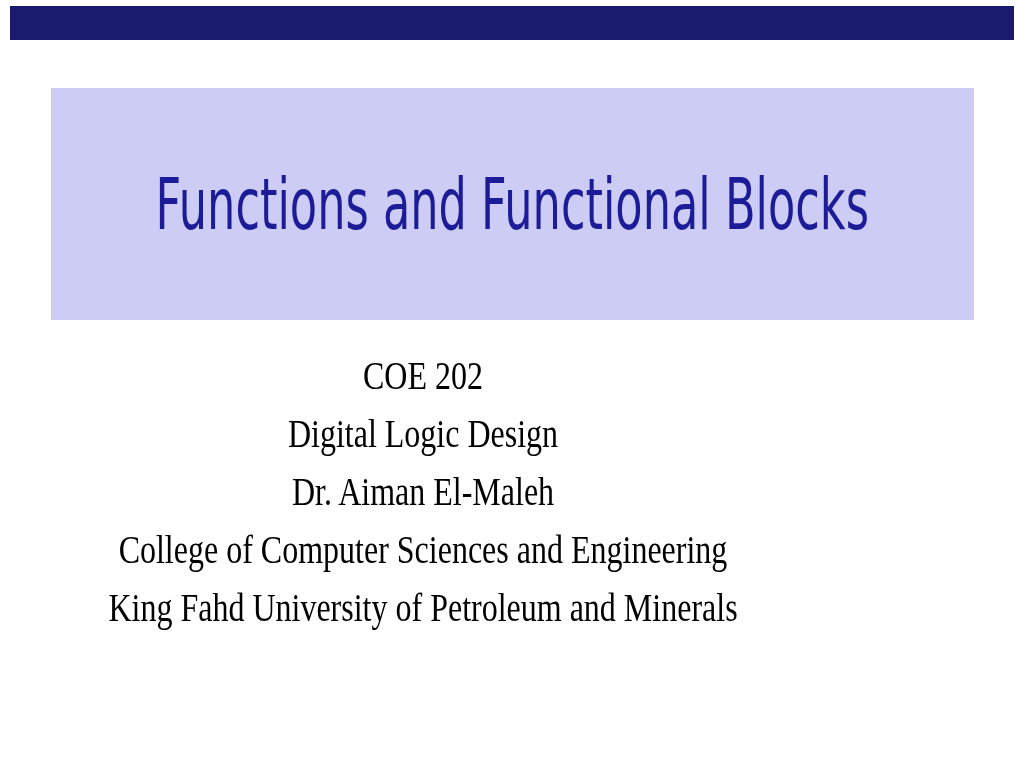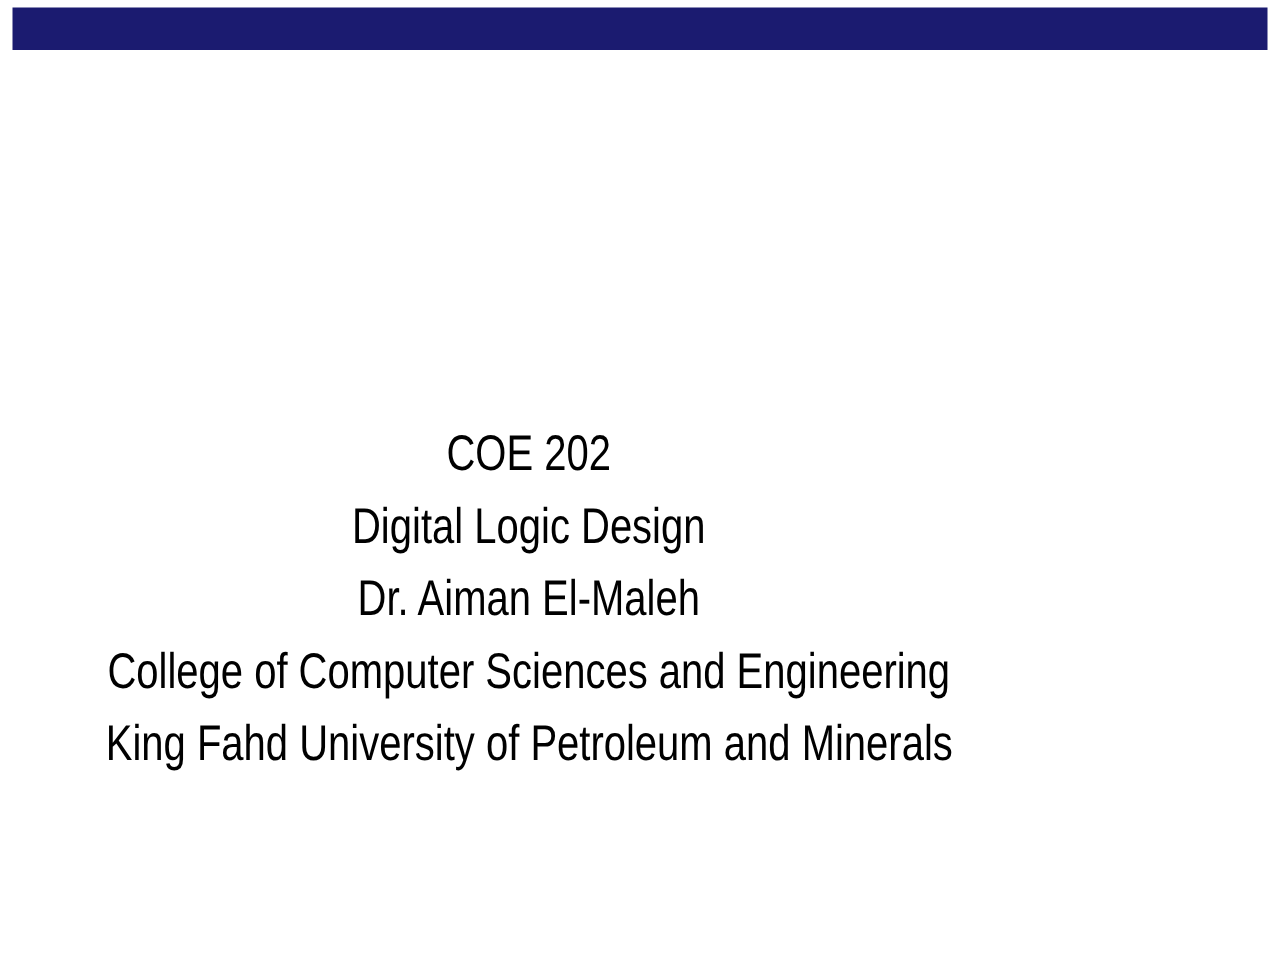--- a/index.html
+++ b/index.html
@@ -39,41 +39,45 @@
     font-size: 72px;
     font-weight: normal;
     color: #1c1c99;
     white-space: nowrap;
     transform: scaleX(0.62);
     transform-origin: center;
   }
   .subtitle-block {
     position: absolute;
     left: 0;
-    top: 334px;
+    top: 347px;
     width: 846px;
     text-align: center;
     color: #000000;
+    font-family: Liberation Serif, serif;
   }
   .subtitle-line {
     height: 58px;
     line-height: 58px;
     font-size: 40px;
     white-space: nowrap;
     transform: scaleX(0.8);
     transform-origin: center;
   }
 </style>
 </head>
 <body>
 
 <div class="slide" style="background-color: rgb(255, 255, 255);">
 
   <div class="top-bar" style="background-color: rgb(27, 27, 112);"></div>
 
+  <div class="title-box" style="background-color: rgb(204, 204, 244);">
+    <div class="title-text" style="color: rgb(28, 28, 153);">Functions and Functional Blocks</div>
+  </div>
 
   <div class="subtitle-block" style="color: rgb(0, 0, 0);">
     <div class="subtitle-line">COE 202</div>
     <div class="subtitle-line">Digital Logic Design</div>
     <div class="subtitle-line">Dr. Aiman El-Maleh</div>
     <div class="subtitle-line">College of Computer Sciences and Engineering</div>
     <div class="subtitle-line">King Fahd University of Petroleum and Minerals</div>
   </div>
 
 </div>

